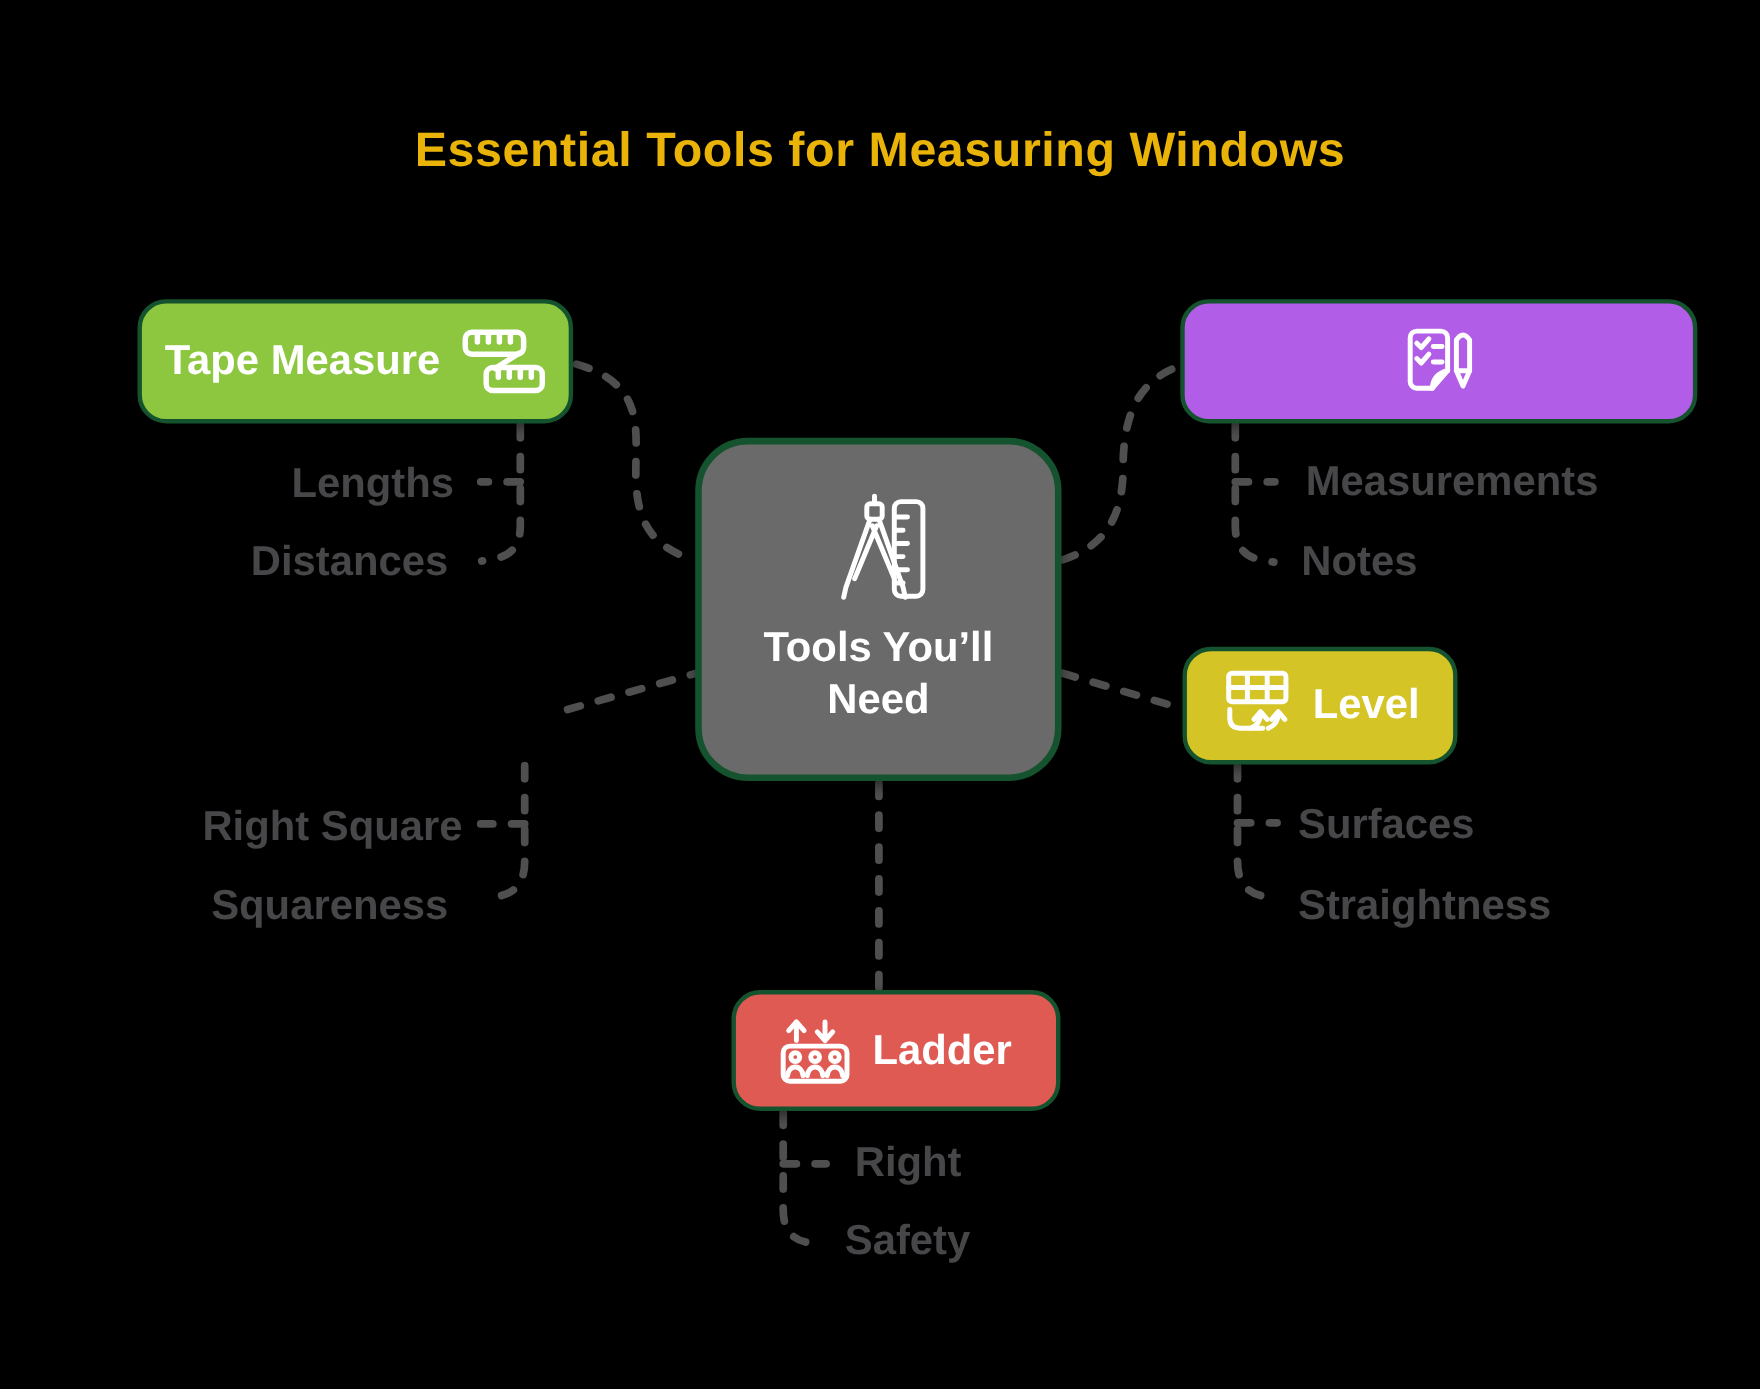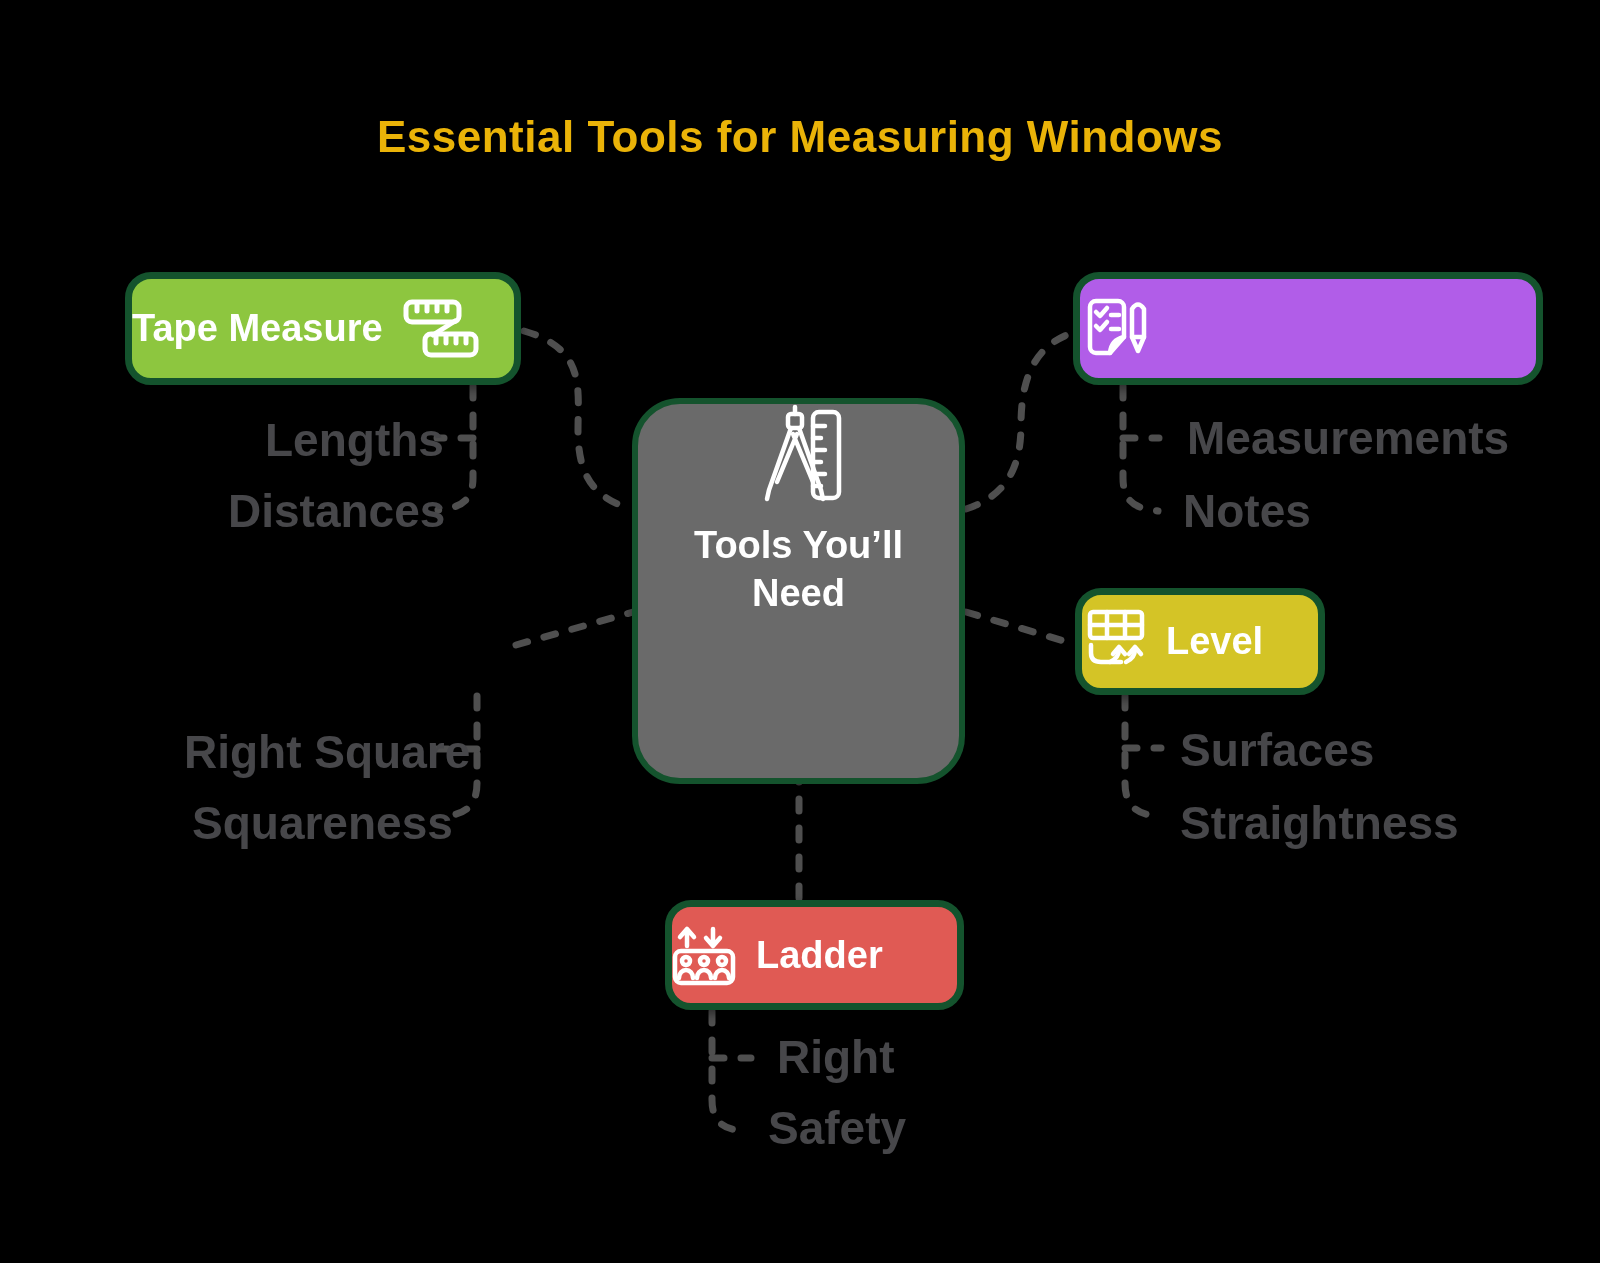--- a/index.html
+++ b/index.html
@@ -7,38 +7,38 @@
     position:relative;width:1600px;height:1263px;background:#000;overflow:hidden;
     font-family:"Liberation Sans","DejaVu Sans",sans-serif;
   }
   .title{
     position:absolute;top:112px;left:0;width:100%;text-align:center;
     font-size:44px;font-weight:700;color:#eab308;letter-spacing:0.5px;
   }
   svg.connectors{position:absolute;left:0;top:0;z-index:1;pointer-events:none;}
   svg.connectors path{fill:none;stroke:#4F4F4F;stroke-width:7;stroke-dasharray:12 17;stroke-linecap:round;}
   .node{
-    position:absolute;z-index:2;display:flex;align-items:center;justify-content:flex-start;
-    gap:20px;border:7px solid #14532d;border-radius:26px;box-sizing:border-box;
+    position:absolute;z-index:2;display:flex;align-items:center;justify-content:center;
+    gap:20px;border:4px solid #14532d;border-radius:26px;box-sizing:border-box;
     color:#fff;font-weight:700;font-size:38px;white-space:nowrap;
     box-shadow:0 4px 10px rgba(0,0,0,.45);
   }
   .node .icon{flex:0 0 auto;display:flex;align-items:center;}
   .node-tape{left:125px;top:272px;width:396px;height:113px;}
   .node-square{left:58px;top:583px;width:462px;height:112px;}
   .node-notepad{left:1073px;top:272px;width:470px;height:113px;}
   .node-level{left:1075px;top:588px;width:250px;height:107px;}
   .node-ladder{left:665px;top:900px;width:299px;height:110px;}
   .node-center{
-    left:632px;top:398px;width:333px;height:386px;
+    left:632px;top:398px;width:333px;height:312px;
     flex-direction:column;gap:16px;border-radius:48px;border-width:6px;
   }
   .node-center .label{width:250px;text-align:center;white-space:normal;line-height:1.25;}
   .sub-label{
-    position:absolute;z-index:2;font-size:46px;line-height:38px;font-weight:700;
+    position:absolute;z-index:2;font-size:38px;line-height:38px;font-weight:700;
     color:#47474A;white-space:nowrap;
   }
   .sl-lengths{left:265px;top:421px;}
   .sl-distances{left:228px;top:492px;}
   .sl-right-angles{left:184px;top:733px;}
   .sl-squareness{left:192px;top:804px;}
   .sl-measurements{left:1187px;top:419px;}
   .sl-notes{left:1183px;top:492px;}
   .sl-surfaces{left:1180px;top:731px;}
   .sl-straightness{left:1180px;top:804px;}

